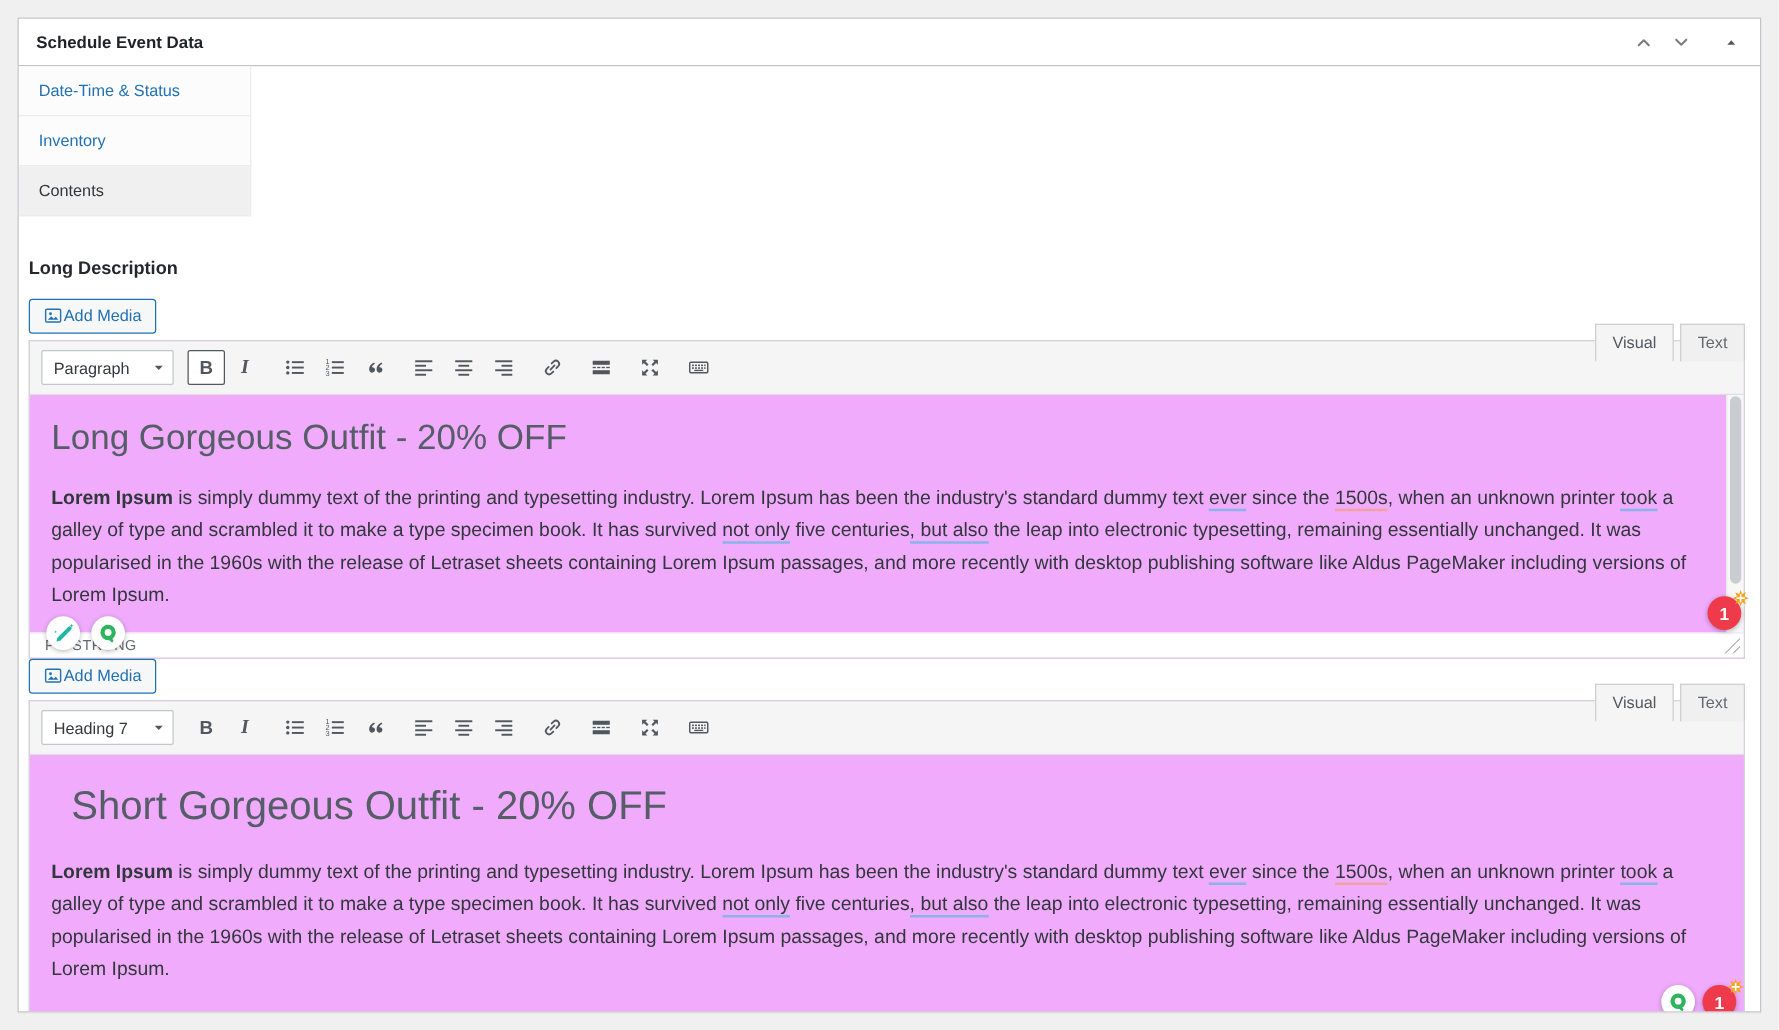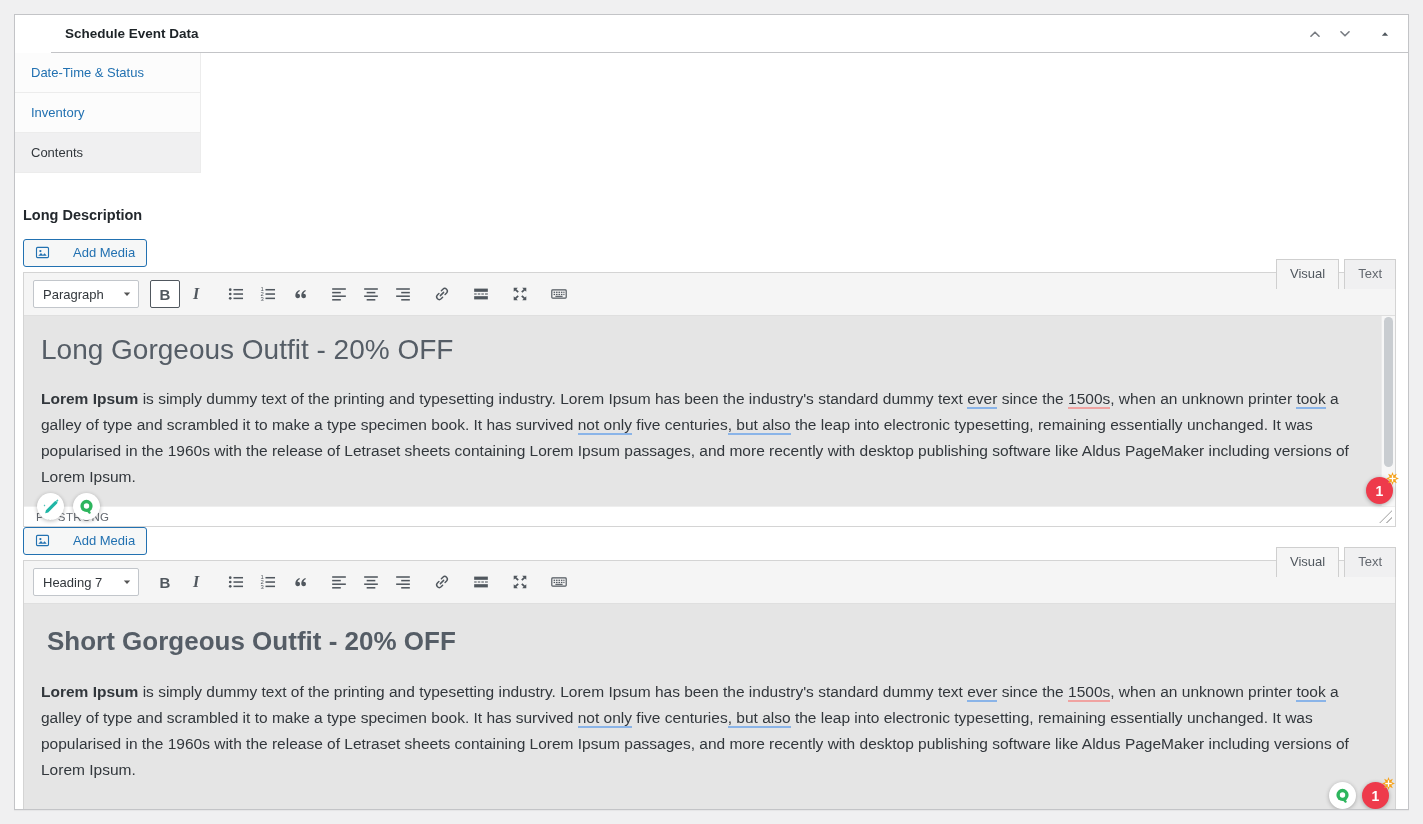--- a/index.html
+++ b/index.html
@@ -9,21 +9,21 @@
     font-family: "Liberation Sans", sans-serif;
     overflow: hidden;
     color: #32373c;
   }
   .page { padding: 14px; }
 
   
   .postbox { background: #fff; border: 1px solid #c3c4c7; box-shadow: 0 1px 1px rgba(0,0,0,.04); }
   .postbox-header {
     display: flex; align-items: center; justify-content: space-between;
-    height: 38px; padding: 0 8px 0 14px; border-bottom: 1px solid #c3c4c7; margin-left: 36px;
+    height: 38px; padding: 0 8px 0 14px; border-bottom: 1px solid #c3c4c7;
   }
   .postbox-title { font-size: 13.5px; font-weight: 700; color: #1d2327; }
   .handle-actions { display: flex; align-items: center; color: #787c82; }
   .handle-btn {
     width: 30px; height: 30px; display: flex; align-items: center; justify-content: center;
     background: none; border: none; color: #787c82; cursor: pointer;
   }
   .handle-btn.toggle { margin-left: 10px; color: #50575e; }
 
   .inside { display: flex; height: 756px; overflow: hidden; flex-direction: column; }
@@ -38,33 +38,33 @@
 
   
   .main { flex: 1; min-width: 0; padding: 0 12px 0 8px; }
   .section-title { font-size: 14.5px; font-weight: 700; color: #23282d; margin: 0 0 16px; }
   .section--long .section-title { margin-top: 34px; }
   .section--short .section-title { margin-top: 52px; }
 
   
   .editor-tools { display: flex; justify-content: space-between; align-items: flex-end; position: relative; z-index: 3; }
   .add-media-btn {
-    display: inline-flex; align-items: center; gap: 23px; margin-bottom: 5px;
+    display: inline-flex; align-items: center; gap: 1px; margin-bottom: 5px;
     padding: 5px 11px 6px; font-size: 13px; color: #2271b1;
     background: #f6f7f7; border: 1px solid #2271b1; border-radius: 3px; cursor: pointer;
   }
   .editor-tabs { display: flex; gap: 5px; }
   .switch-editor {
     position: relative; top: 17px; padding: 6px 13px 8px; font-size: 13px;
     color: #646970; background: #f0f0f1; border: 1px solid #cfcfcf; border-bottom: none; cursor: pointer;
   }
   .switch-editor.active { background: #f5f5f5; color: #50575e; }
 
   
-  .editor-container { position: relative; background: #e5e5e5; border: 1px solid #d4d4d4; z-index: 1; }
+  .editor-container { position: relative; background: #f0abfc; border: 1px solid #d4d4d4; z-index: 1; }
   .mce-toolbar {
     display: flex; align-items: center; gap: 2px;
     background: #f5f5f5; border-bottom: 1px solid #dfdfdf; padding: 7px 9px;
   }
   .format-select {
     width: 106px; height: 28px; margin-right: 9px;
     display: flex; align-items: center; justify-content: space-between;
     padding: 0 3px 0 9px; background: #fff; border: 1px solid #c2c6cb; border-radius: 2px;
     font-size: 13px; color: #32373c; cursor: pointer;
   }
@@ -79,21 +79,21 @@
   .tb-btn.active { border-color: #50575e; background: #fff; }
   .glyph-bold { font-weight: 800; font-size: 15px; }
   .glyph-italic { font-family: "Liberation Serif", serif; font-style: italic; font-weight: 600; font-size: 16px; padding-right: 2px; }
 
   
   .content-area { position: relative; }
   .section--long .content-area { padding: 12px 32px 16px 17px; }
   .section--short .content-area { padding: 14px 20px 30px 17px; }
   .content-heading { font-weight: 400; color: #555d66; }
   .section--long .content-heading { font-size: 28px; margin: 6px 0 20px; }
-  .section--short .content-heading { font-size: 26px; margin: 8px 6px 22px; font-weight: bold; }
+  .section--short .content-heading { font-size: 32px; margin: 8px 16px 22px; }
   .content-paragraph { font-size: 15.5px; line-height: 26px; color: #32373c; }
   .seg-b { font-weight: 700; }
   .u-blue { border-bottom: 2px solid #8ab4e8; }
   .u-red  { border-bottom: 2px solid #f0a3a1; }
 
   
   .scrollbar { position: absolute; top: 0; right: 0; bottom: 0; width: 14px; background: #f7f7f7; border-left: 1px solid #ebebeb; }
   .sb-thumb { position: absolute; top: 1px; left: 2px; width: 9px; height: 79%; background: #c9cdd1; border-radius: 5px; }
 
   

